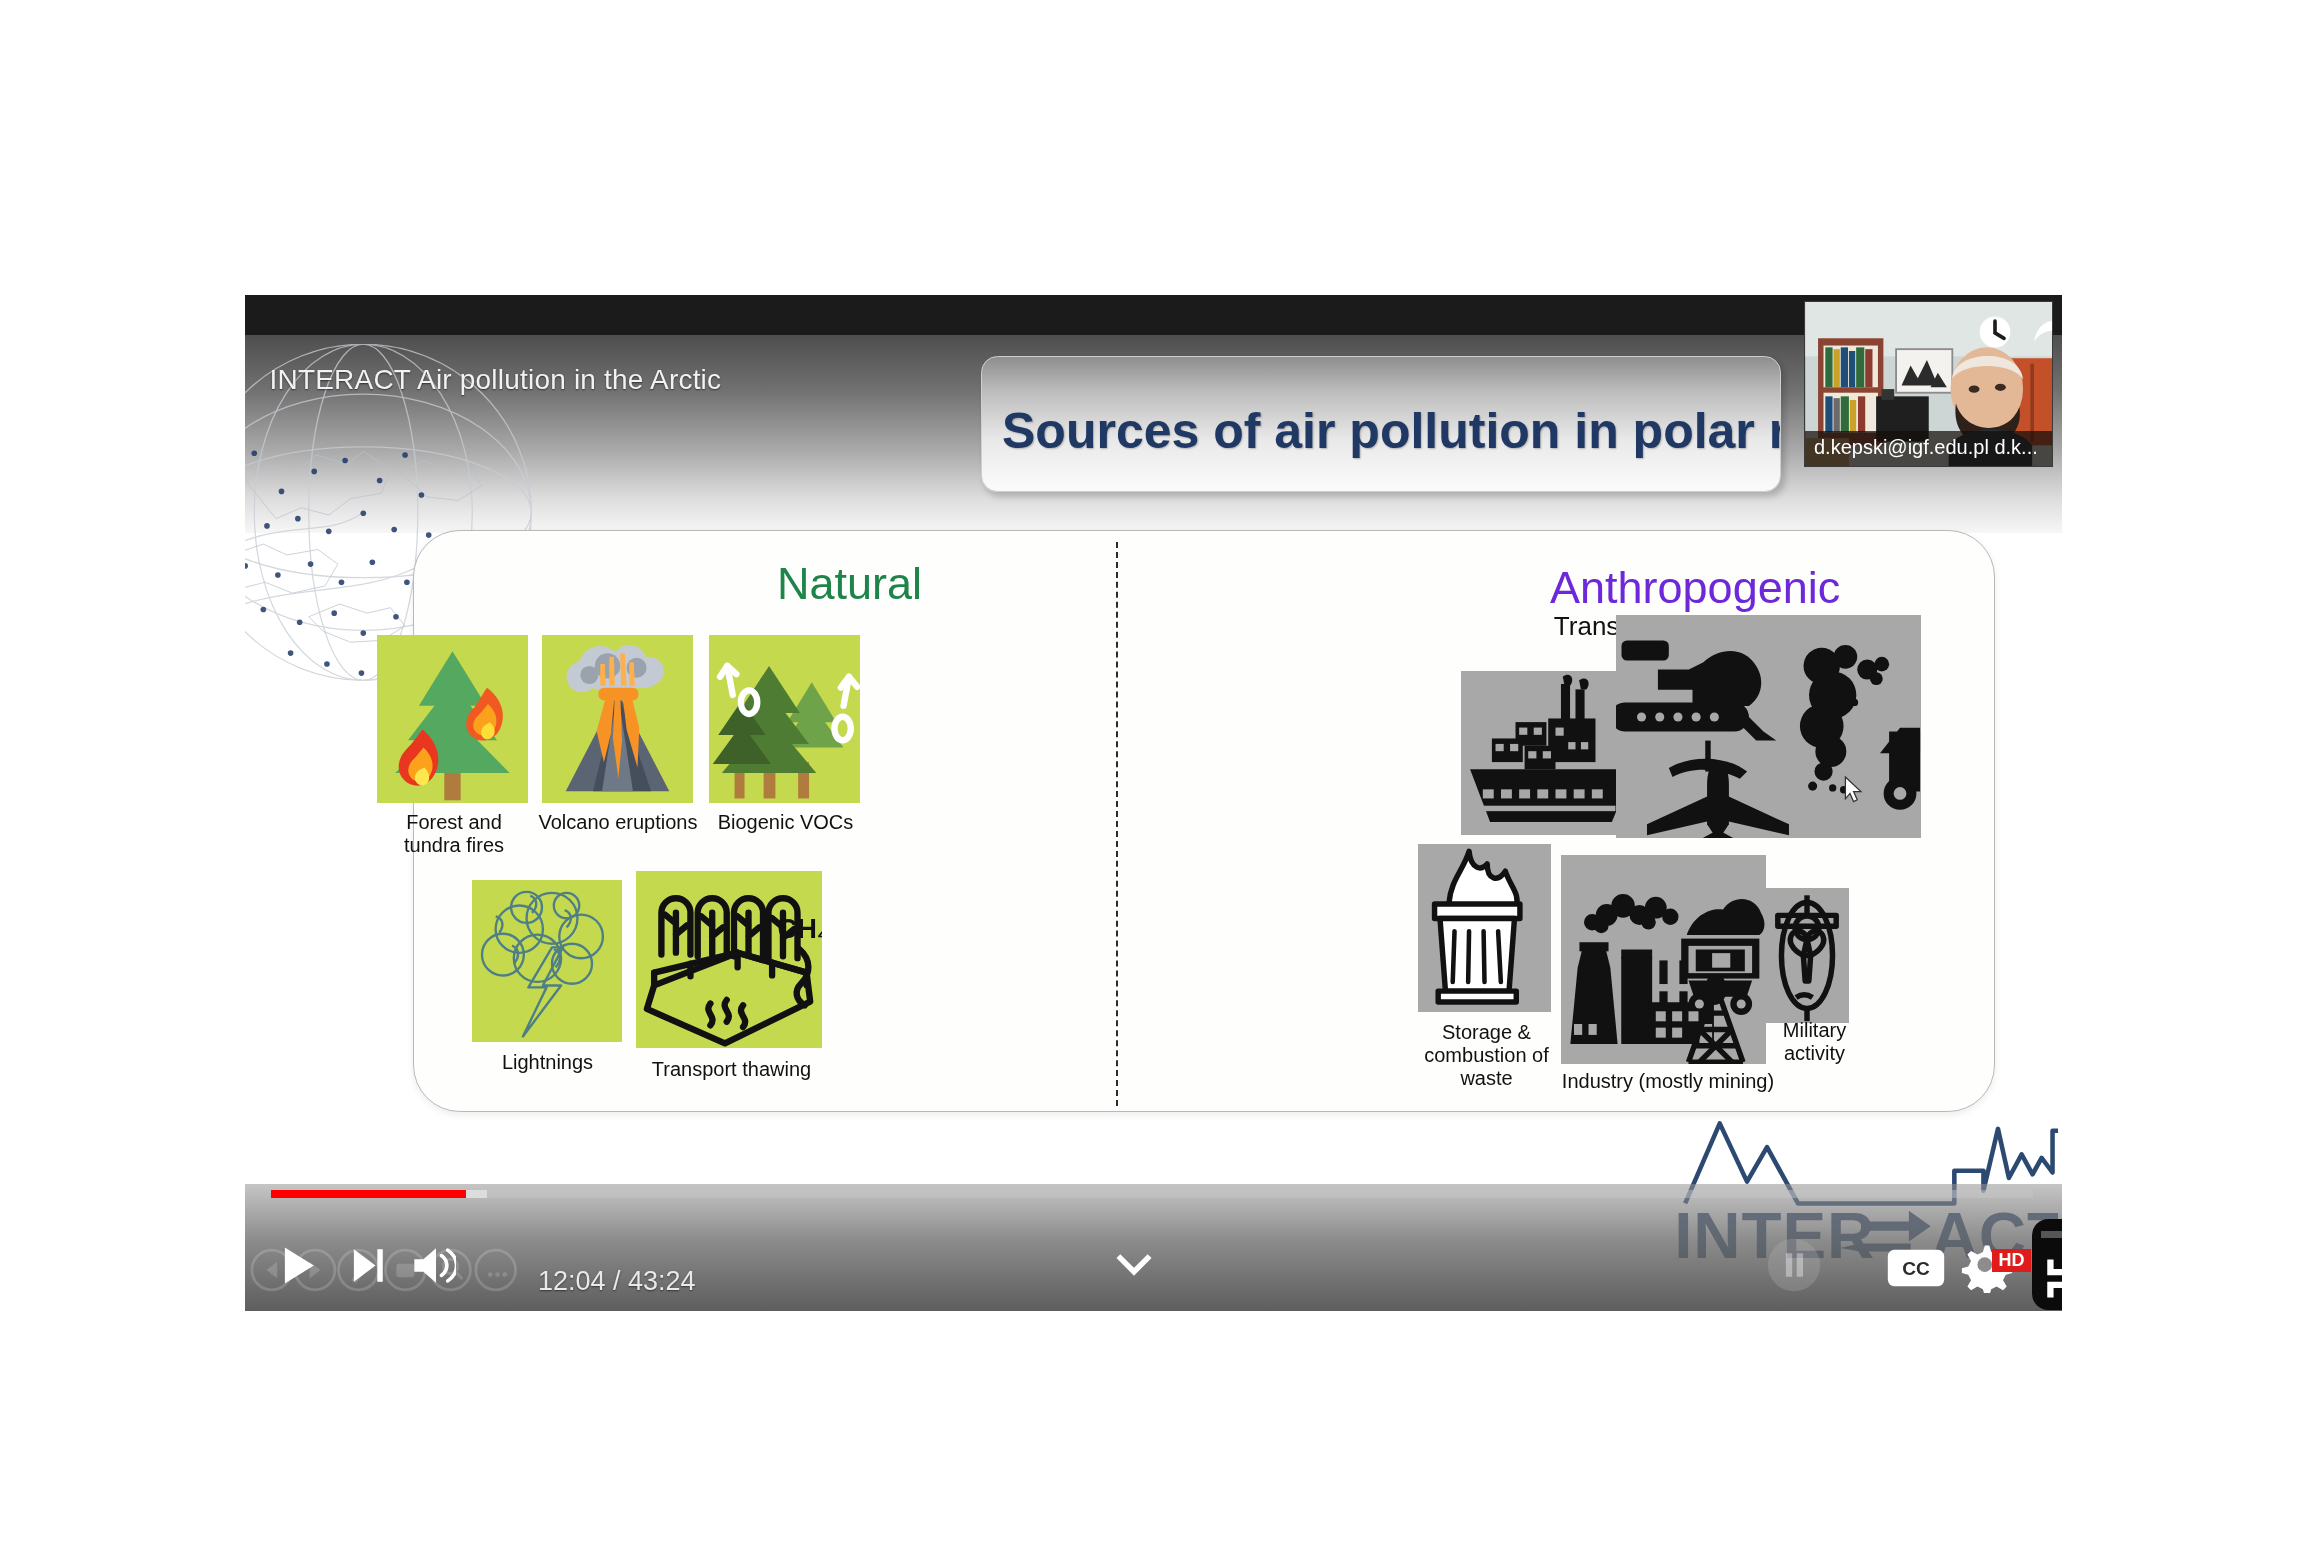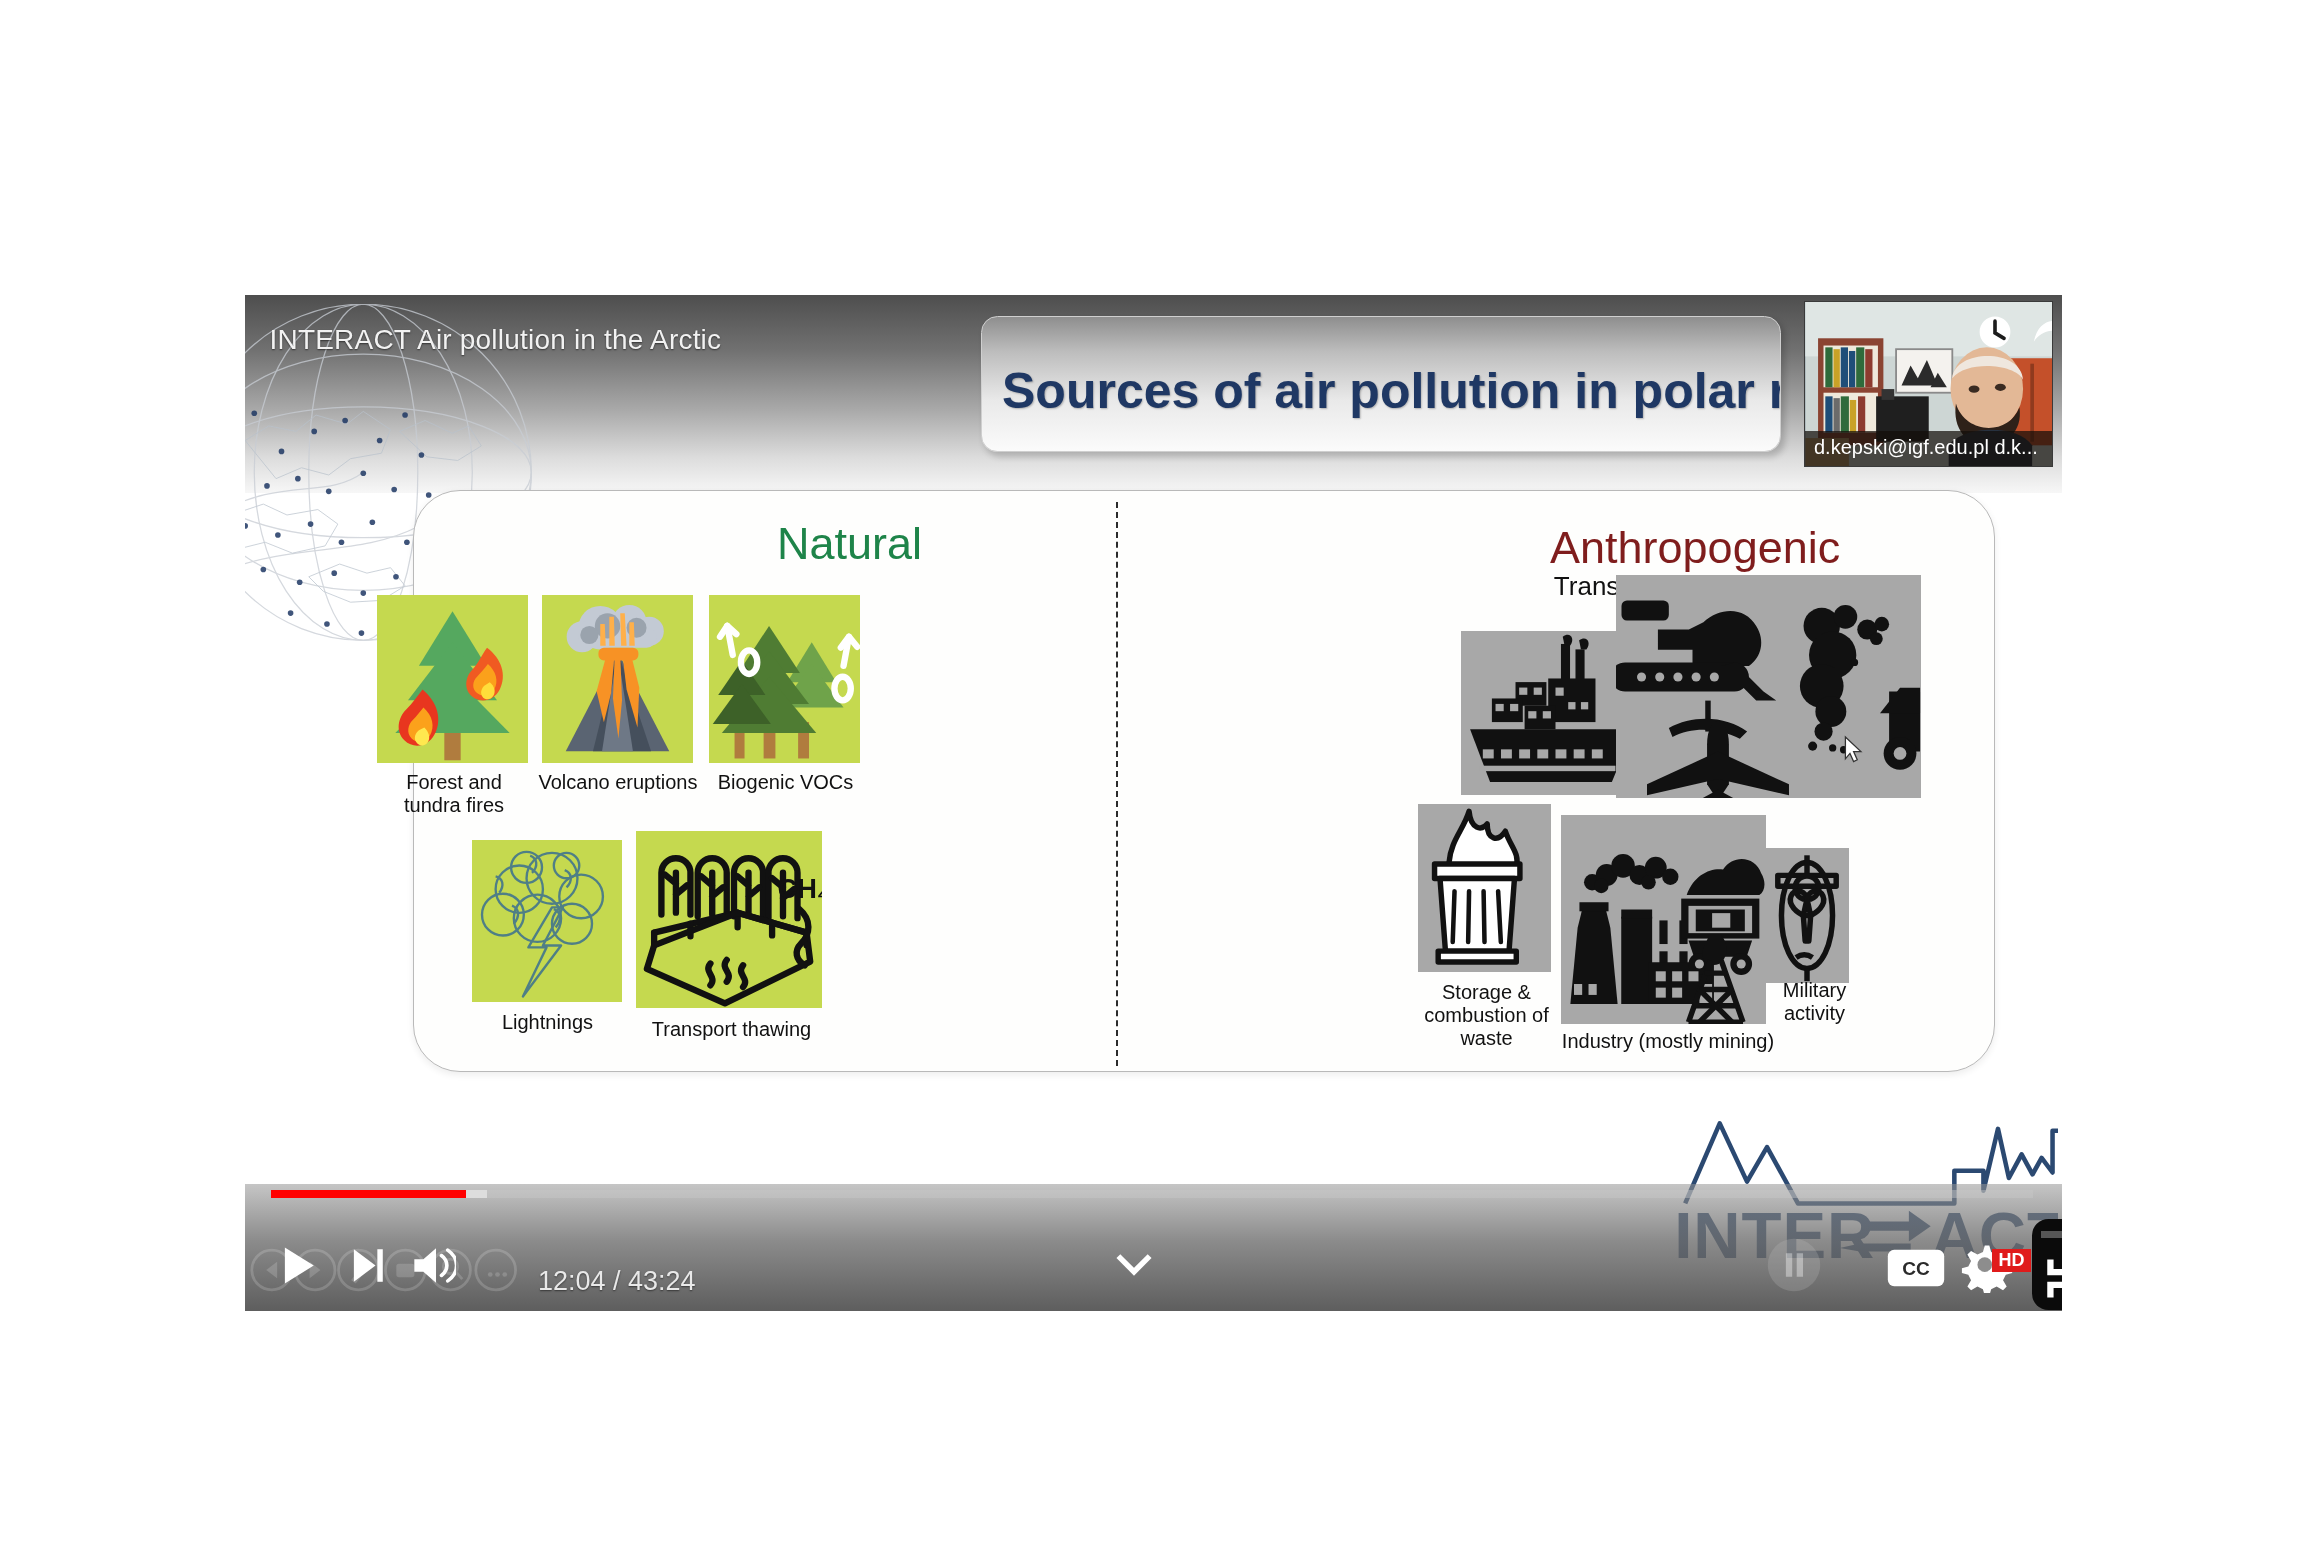--- a/index.html
+++ b/index.html
@@ -16,20 +16,21 @@
     left: 245px; top: 295px;
     width: 1817px; height: 1016px;
     background: #1b1b1b;
     overflow: hidden;
   }
 
   
   #slide {
     position: absolute; inset: 0;
     background: #ffffff;
+    margin-top: 40px;
   }
   #slide-header {
     position: absolute; left: 0; top: 0; width: 100%; height: 198px;
     background: linear-gradient(to bottom, #4e4e4e 0%, #717171 28%, #a9a9a9 58%, #dcdcdc 82%, #f7f7f7 100%);
   }
   #globe-art {
     position: absolute; left: -18px; top: 9px; width: 427px; height: 382px;
     overflow: hidden; opacity: .85;
   }
 
@@ -74,21 +75,21 @@
     width: 0; height: 564px;
     border-left: 2.7px dashed #2b2b2b;
   }
 
   .col-heading {
     position: absolute;
     font-size: 45px;
     white-space: nowrap;
   }
   #heading-natural { left: 532px; top: 223px; color: #1e8449; }
-  #heading-anthro  { left: 1305px; top: 227px; color: #7f1d1d; }
+  #heading-anthro  { left: 1305px; top: 227px; color: #6d28d9; }
 
   .tile { position: absolute; background: #c5d94f; }
   .tile-gray { position: absolute; background: #a8a8a8; }
   .caption {
     position: absolute; font-size: 20px; color: #111;
     text-align: center; line-height: 1.14; white-space: pre-line;
   }
 
   
   #webcam {

